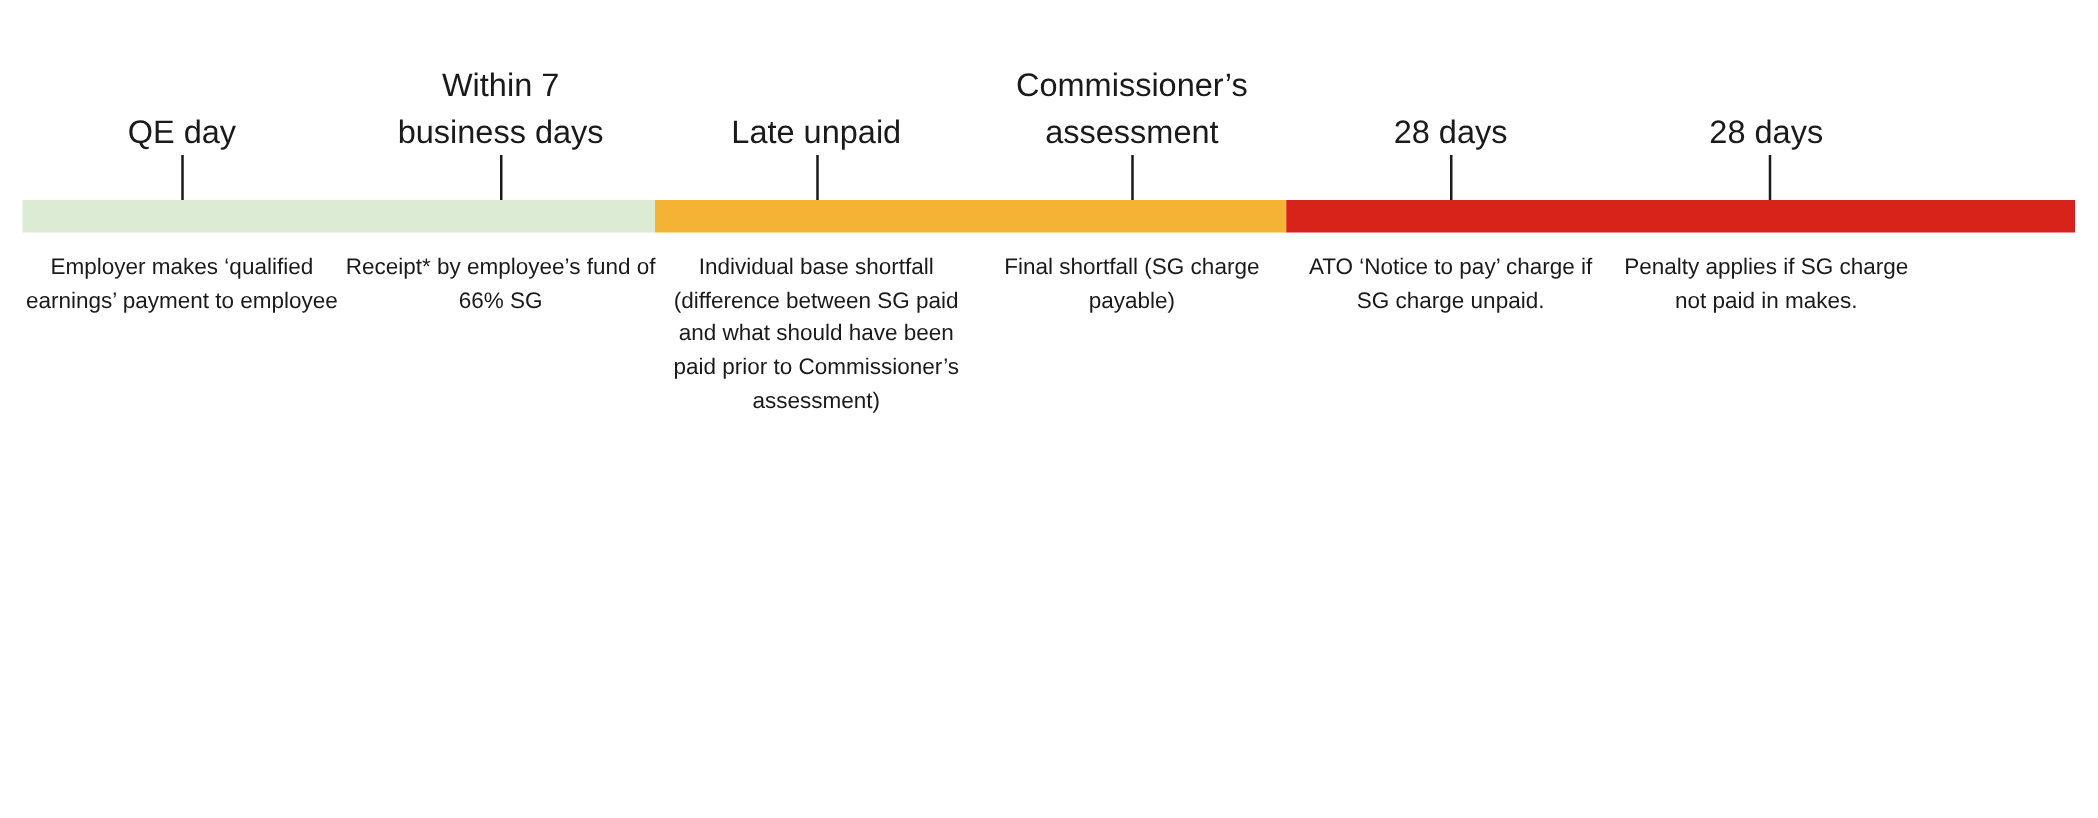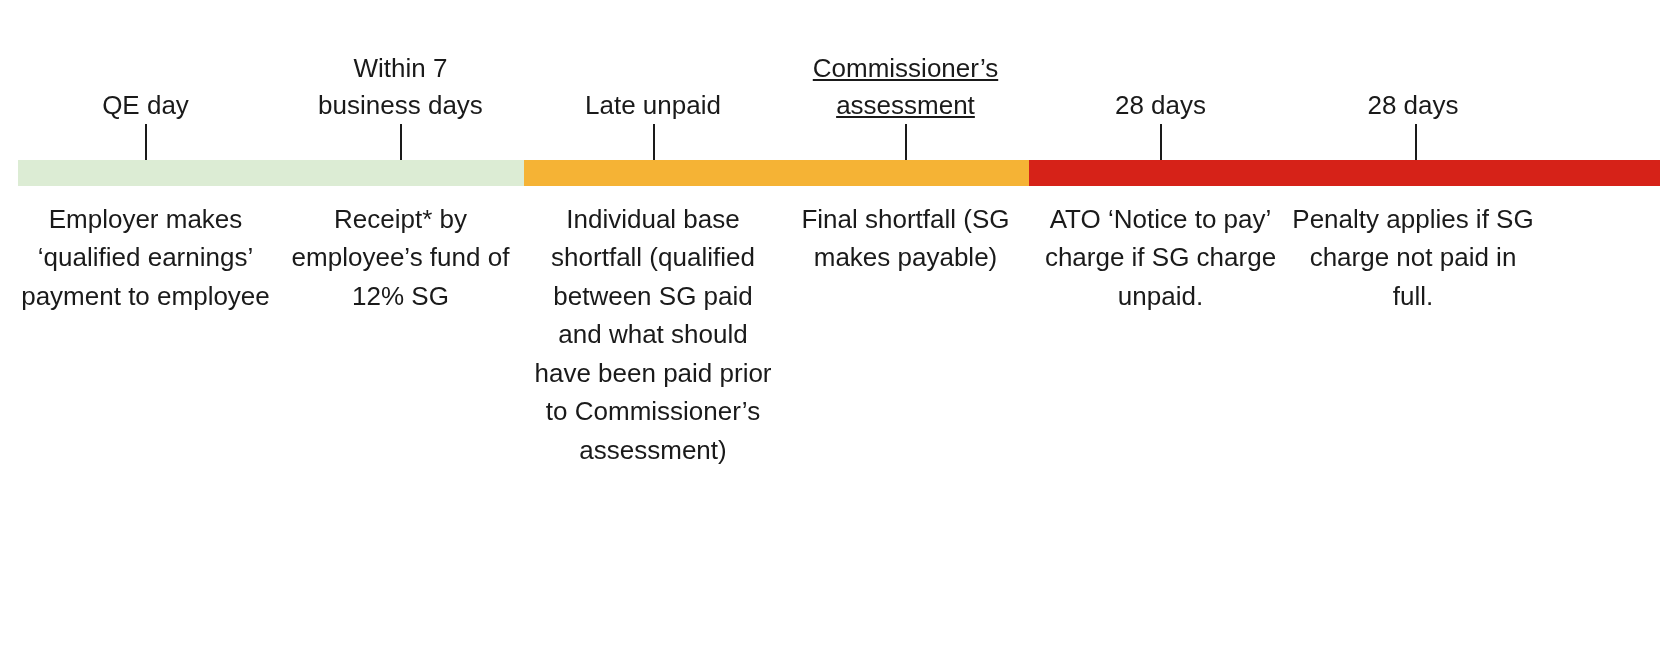--- a/index.html
+++ b/index.html
@@ -60,21 +60,21 @@
   .col-top-wrap {
     position: absolute;
     top: 0;
     height: 124px;
     width: 100%;
   }
   .col-bottom {
     position: absolute;
     top: 200px;
     width: 100%;
-    font-size: 26px;
+    font-size: 18px;
     line-height: 1.48;
     color: #1a1a1a;
   }
 </style>
 </head>
 <body>
 
 <div id="timeline-diagram">
 
   <div class="bar">
@@ -95,45 +95,45 @@
       <div class="col-top">QE day</div>
     </div>
     <div class="col-bottom">Employer makes ‘qualified earnings’ payment to employee</div>
   </div>
 
   <div class="col" style="left:273px; width:255px;">
     <div class="col-top-wrap">
       <div class="col-top" style="white-space:pre-line;">Within 7
 business days</div>
     </div>
-    <div class="col-bottom">Receipt* by employee’s fund of 12% SG</div>
+    <div class="col-bottom">Receipt* by employee’s fund of 66% SG</div>
   </div>
 
   <div class="col" style="left:528px; width:250px;">
     <div class="col-top-wrap">
       <div class="col-top">Late unpaid</div>
     </div>
-    <div class="col-bottom">Individual base shortfall (qualified between SG paid and what should have been paid prior to Commissioner’s assessment)</div>
+    <div class="col-bottom">Individual base shortfall (difference between SG paid and what should have been paid prior to Commissioner’s assessment)</div>
   </div>
 
   <div class="col" style="left:778px; width:255px;">
     <div class="col-top-wrap">
-      <div class="col-top" style="white-space:pre-line;text-decoration:underline;">Commissioner’s
+      <div class="col-top" style="white-space:pre-line;">Commissioner’s
 assessment</div>
     </div>
-    <div class="col-bottom">Final shortfall (SG makes payable)</div>
+    <div class="col-bottom">Final shortfall (SG charge payable)</div>
   </div>
 
   <div class="col" style="left:1033px; width:255px;">
     <div class="col-top-wrap">
       <div class="col-top">28 days</div>
     </div>
     <div class="col-bottom">ATO ‘Notice to pay’ charge if SG charge unpaid.</div>
   </div>
 
   <div class="col" style="left:1288px; width:250px;">
     <div class="col-top-wrap">
       <div class="col-top">28 days</div>
     </div>
-    <div class="col-bottom">Penalty applies if SG charge not paid in full.</div>
+    <div class="col-bottom">Penalty applies if SG charge not paid in makes.</div>
   </div>
 
 </div>
 
 </body></html>

